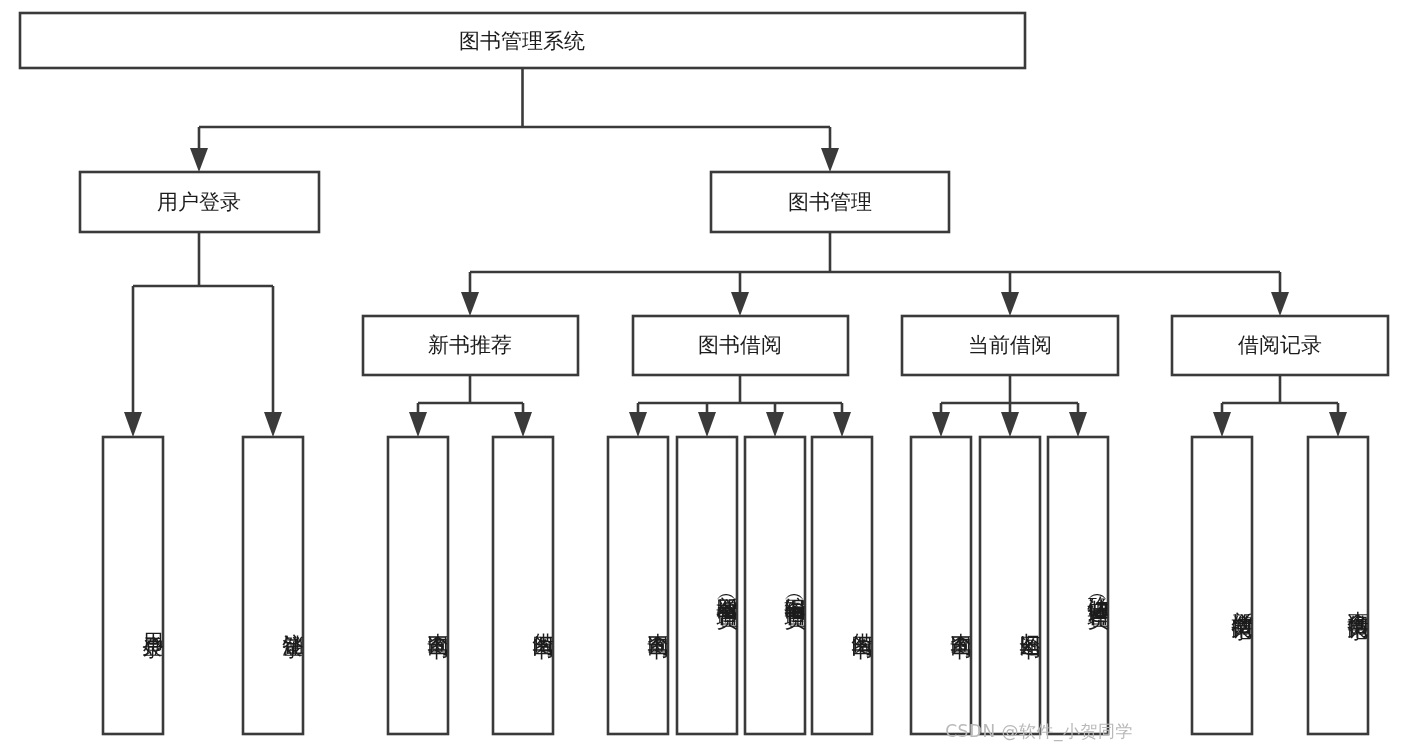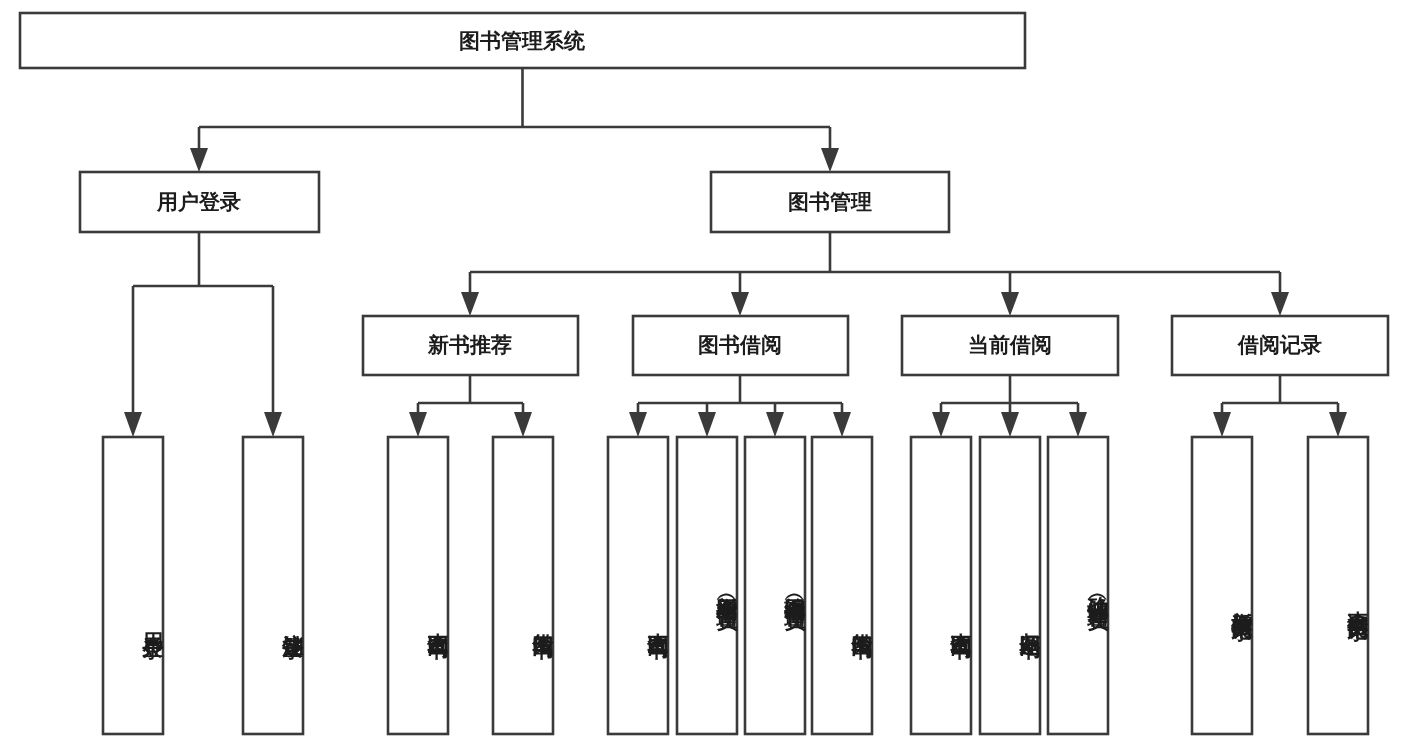--- a/index.html
+++ b/index.html
@@ -10,21 +10,20 @@
   body {
     width: 1405px;
     height: 747px;
     font-family: "DejaVu Sans", "Liberation Sans", sans-serif;
     overflow: hidden;
   }
   #diagram-root {
     position: relative;
     width: 1141px;
     height: 747px;
-    font-weight: bold;
   }
   svg#tree-svg {
     position: absolute;
     top: 0;
     left: 0;
     width: 1405px;
     height: 747px;
   }
   .node-box {
     fill: #ffffff;
@@ -202,14 +201,15 @@
   <div class="vlabel" style="left:745px; top:443px; width:60px; height:290px;">编辑图书（管理员）</div>
   <div class="vlabel" style="left:812px; top:505px; width:60px; height:230px;">借阅图书</div>
 
   <div class="vlabel" style="left:911px; top:505px; width:60px; height:230px;">查询图书</div>
   <div class="vlabel" style="left:980px; top:505px; width:60px; height:230px;">归还图书</div>
   <div class="vlabel" style="left:1048px; top:443px; width:60px; height:290px;">确认归还（管理员）</div>
 
   <div class="vlabel" style="left:1192px; top:470px; width:60px; height:260px;">新增借阅记录</div>
   <div class="vlabel" style="left:1308px; top:470px; width:60px; height:260px;">查询借阅记录</div>
 
+  <div class="watermark">CSDN @软件_小贺同学</div>
 
 </div>
 
 </body></html>

